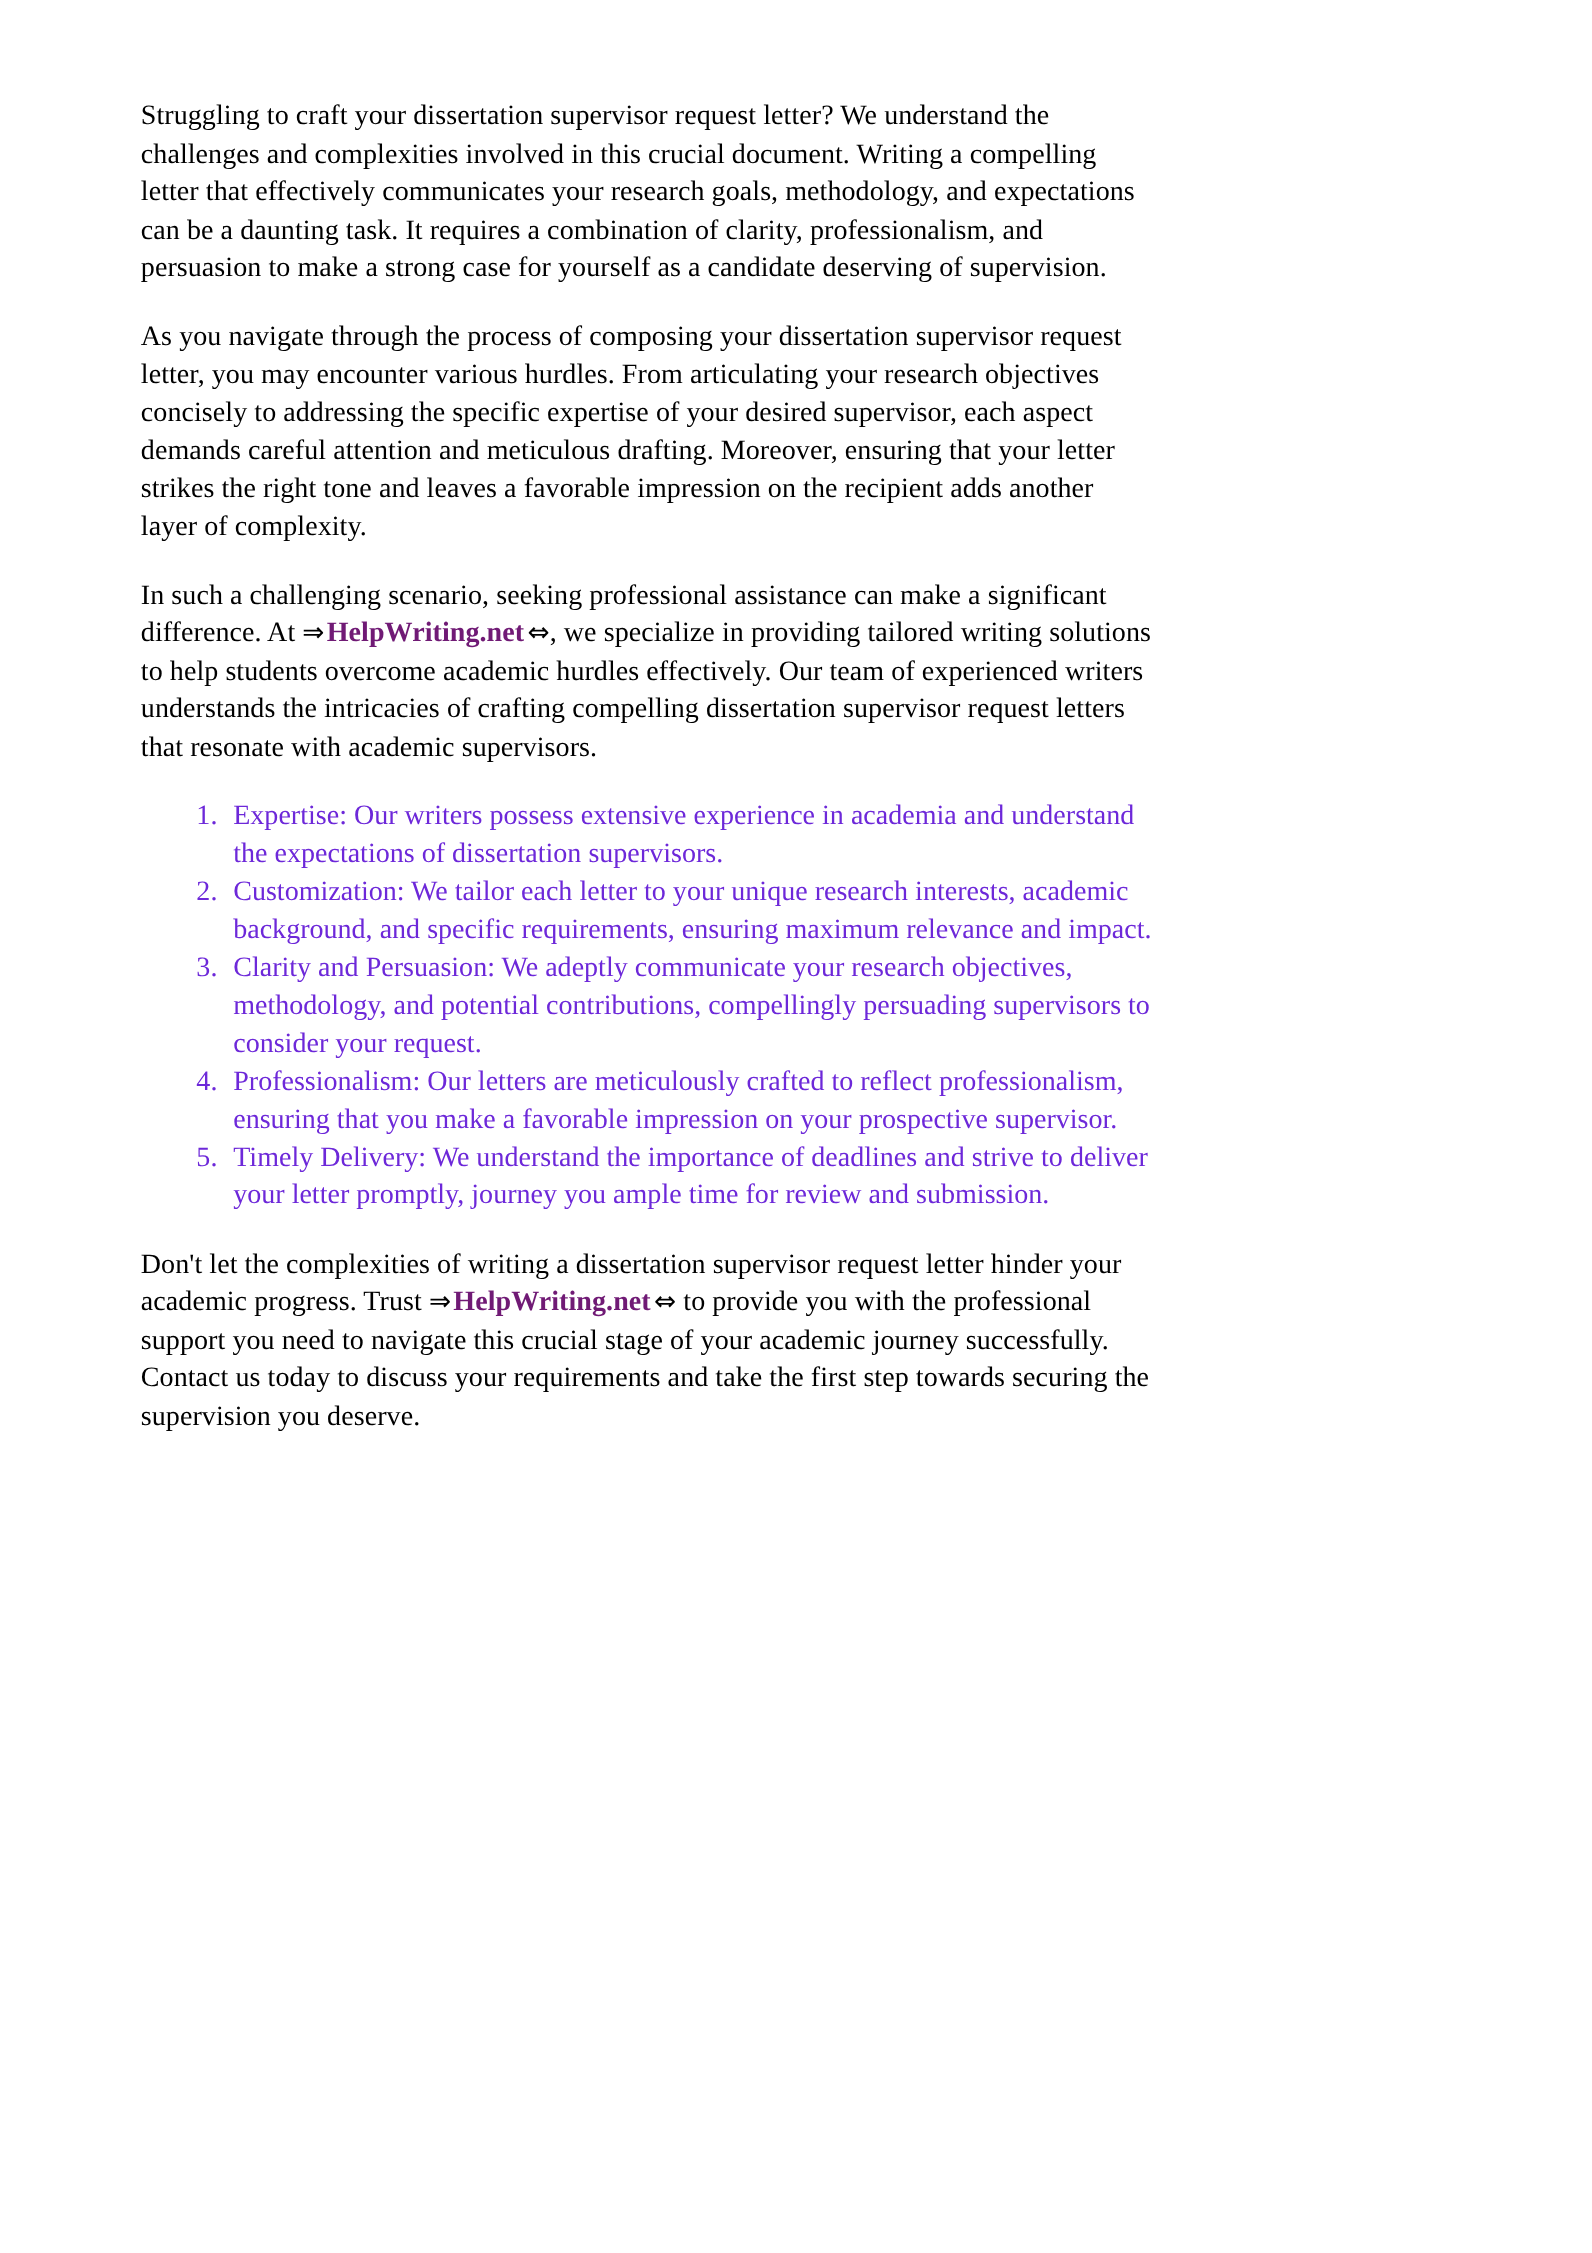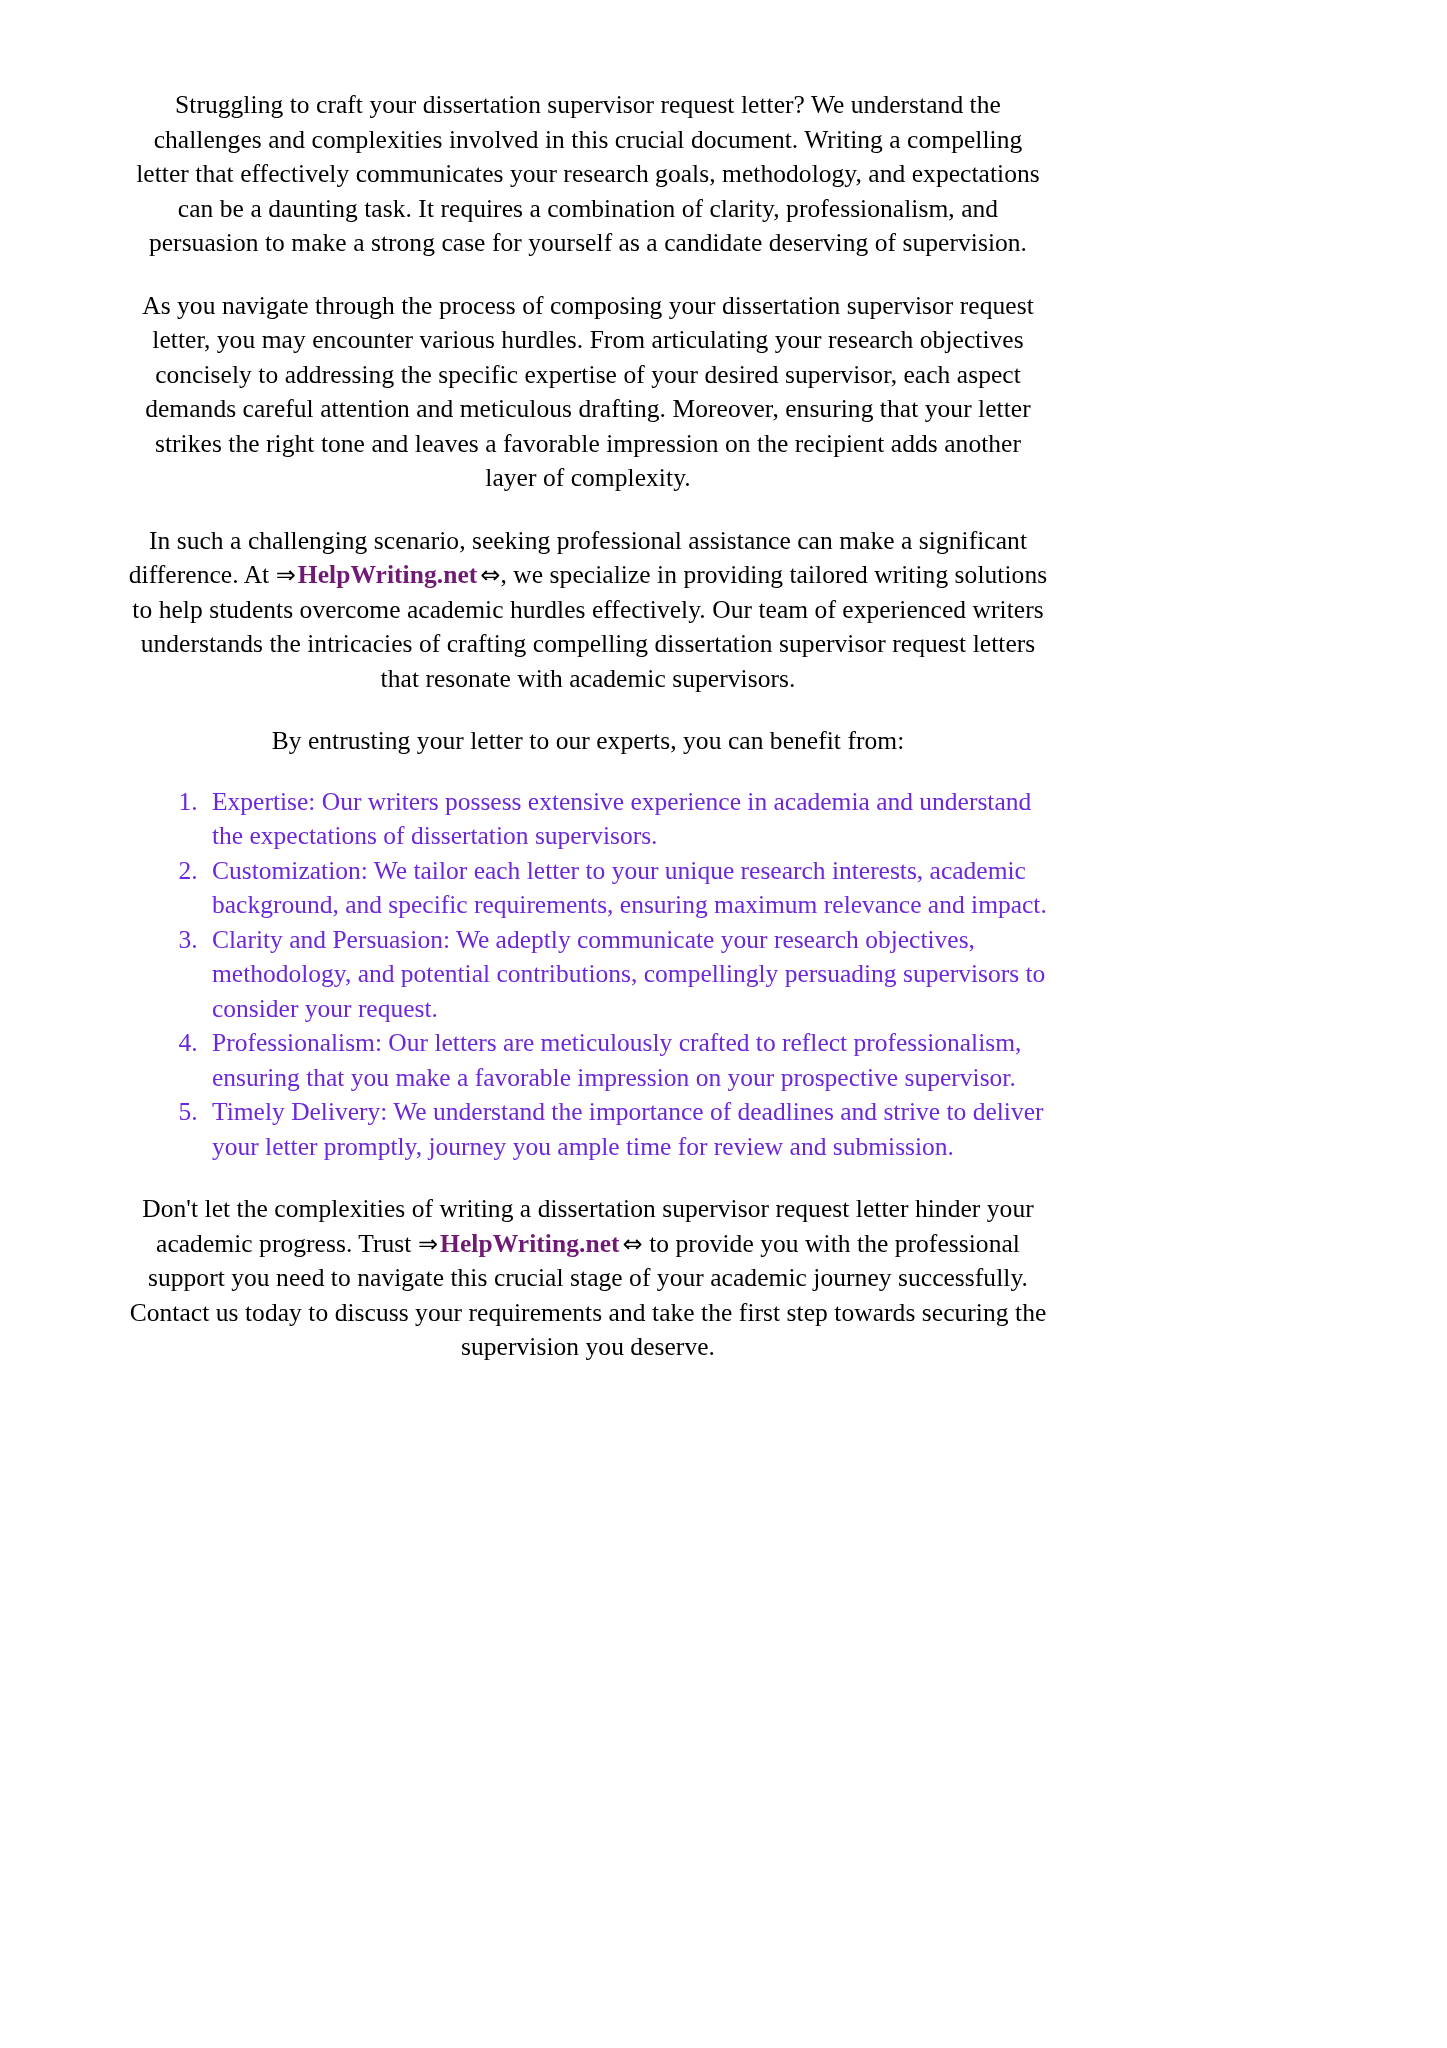--- a/index.html
+++ b/index.html
@@ -27,21 +27,21 @@
     position: absolute;
     left: 128px;
     top: 88px;
     width: 920px;
   }
 
   p.para {
     margin: 0 0 28px 0;
     font-size: 25.5px;
     line-height: 34.5px;
-    text-align: center;
+    text-align: left;
     color: #000000;
     letter-spacing: 0.05px;
   }
 
   p.para.tight {
     margin-bottom: 26px;
   }
 
   ol.benefits {
     margin: 0 0 28px 0;
@@ -88,21 +88,20 @@
 
 <div class="page">
   <div class="content">
 
     <p class="para">Struggling to craft your dissertation supervisor request letter? We understand the challenges and complexities involved in this crucial document. Writing a compelling letter that effectively communicates your research goals, methodology, and expectations can be a daunting task. It requires a combination of clarity, professionalism, and persuasion to make a strong case for yourself as a candidate deserving of supervision.</p>
 
     <p class="para">As you navigate through the process of composing your dissertation supervisor request letter, you may encounter various hurdles. From articulating your research objectives concisely to addressing the specific expertise of your desired supervisor, each aspect demands careful attention and meticulous drafting. Moreover, ensuring that your letter strikes the right tone and leaves a favorable impression on the recipient adds another layer of complexity.</p>
 
     <p class="para"><span>In such a challenging scenario, seeking professional assistance can make a significant difference. At</span> <span class="nowrap"><span class="arrow arrow-left">⇒</span><a class="promo-link" href="#">HelpWriting.net</a><span class="arrow arrow-right">⇔</span></span><span>, we specialize in providing tailored writing solutions to help students overcome academic hurdles effectively. Our team of experienced writers understands the intricacies of crafting compelling dissertation supervisor request letters that resonate with academic supervisors.</span></p>
 
-    <p class="para tight">By entrusting your letter to our experts, you can benefit from:</p>
 
     <ol class="benefits">
       <li>Expertise: Our writers possess extensive experience in academia and understand the expectations of dissertation supervisors.</li>
       <li>Customization: We tailor each letter to your unique research interests, academic background, and specific requirements, ensuring maximum relevance and impact.</li>
       <li>Clarity and Persuasion: We adeptly communicate your research objectives, methodology, and potential contributions, compellingly persuading supervisors to consider your request.</li>
       <li>Professionalism: Our letters are meticulously crafted to reflect professionalism, ensuring that you make a favorable impression on your prospective supervisor.</li>
       <li>Timely Delivery: We understand the importance of deadlines and strive to deliver your letter promptly, journey you ample time for review and submission.</li>
     </ol>
 
     <p class="para"><span>Don't let the complexities of writing a dissertation supervisor request letter hinder your academic progress. Trust</span> <span class="nowrap"><span class="arrow arrow-left">⇒</span><a class="promo-link" href="#">HelpWriting.net</a><span class="arrow arrow-right">⇔</span></span> <span>to provide you with the professional support you need to navigate this crucial stage of your academic journey successfully. Contact us today to discuss your requirements and take the first step towards securing the supervision you deserve.</span></p>

